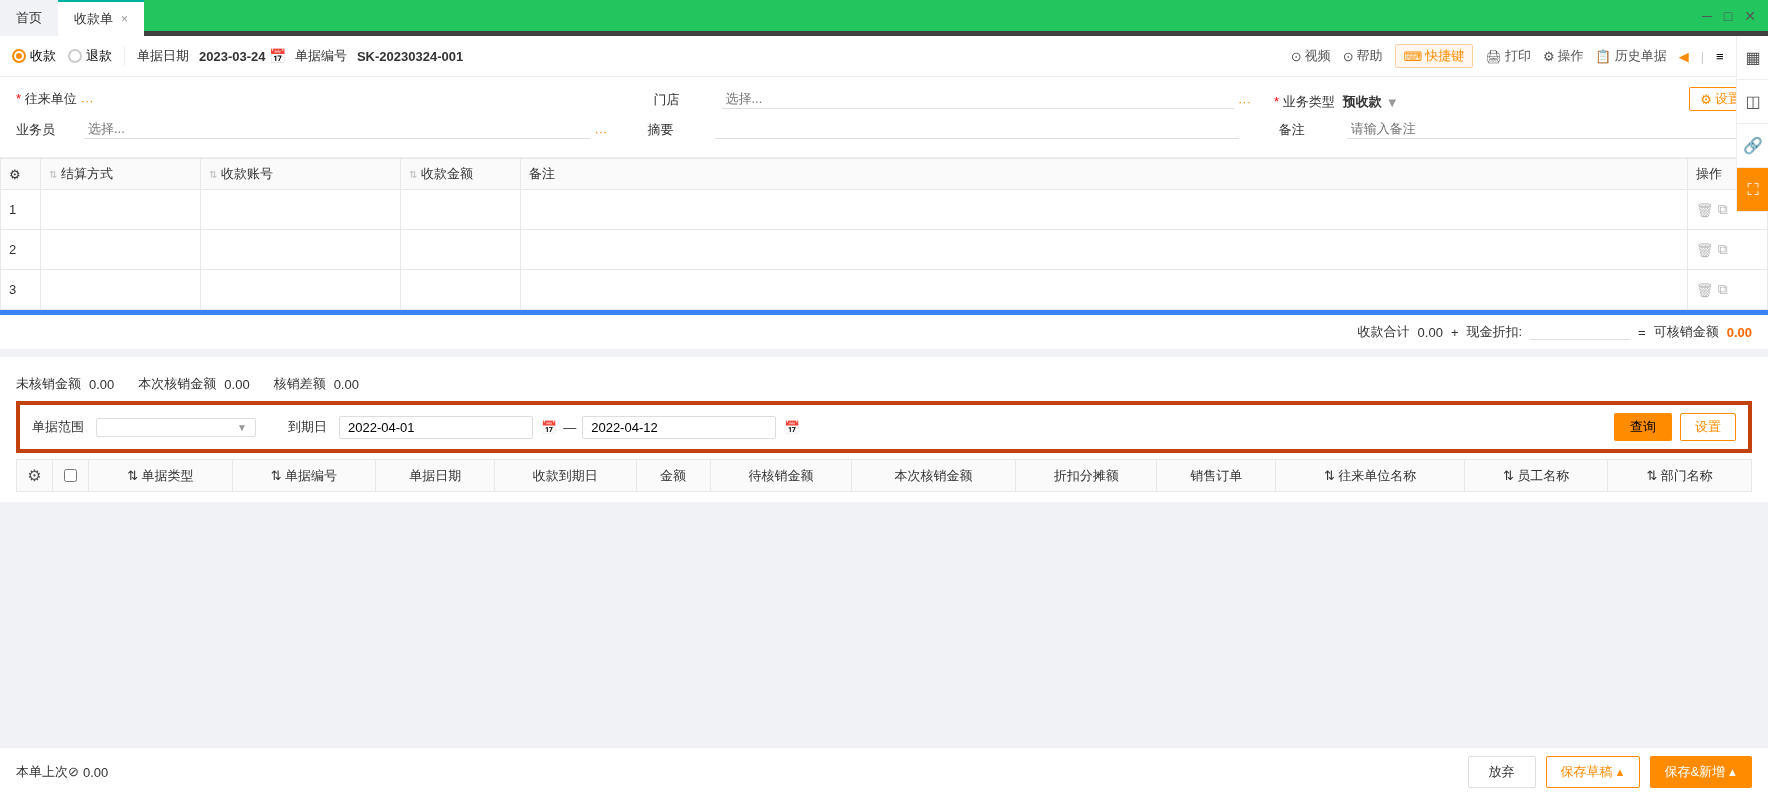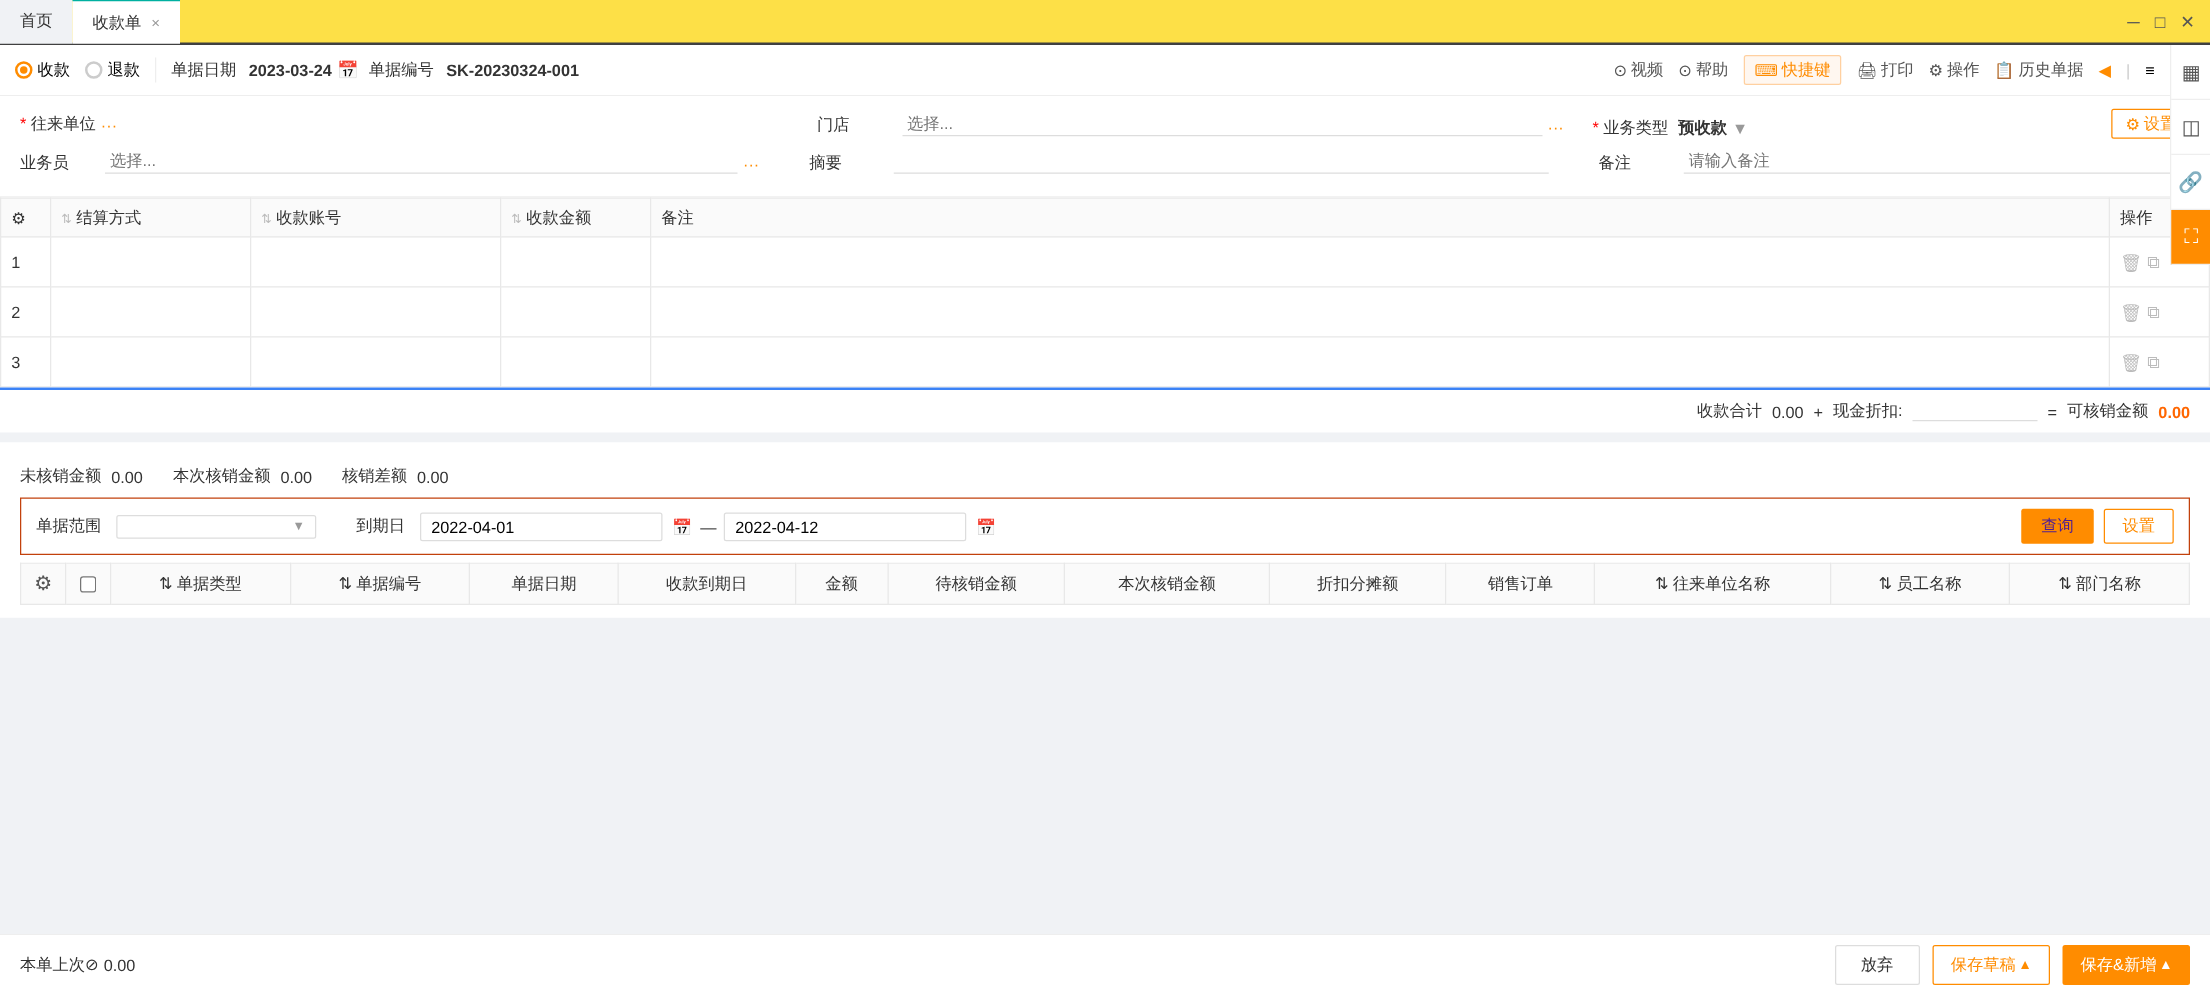--- a/index.html
+++ b/index.html
@@ -1,23 +1,23 @@
 <!DOCTYPE html>
 <html><head>
   <meta charset="utf-8">
   <style>
     * { box-sizing: border-box; margin: 0; padding: 0; font-family: 'Microsoft YaHei', Arial, sans-serif; font-size: 13px; }
     body { background: #f0f2f5; width: 1768px; min-height: 796px; overflow: hidden; }
 
     
     .tab-bar {
-      display: flex; align-items: center;
-      background: #fde047;
+      display: flex; 
+      background: #22c55e;
       height: 36px;
-      border-bottom: 2px solid #404040;
+      border-bottom: 5px solid #404040;
     }
     .tab-item {
       display: flex; align-items: center;
       padding: 0 16px; height: 36px;
       cursor: pointer; font-size: 13px;
     }
     .tab-item.home {
       background: #f0f2f5; color: #333;
     }
     .tab-item.active {
@@ -96,21 +96,21 @@
     }
     .data-table th .sort-icon { color: #bbb; font-size: 10px; }
     .data-table td { color: #333; height: 40px; }
     .row-num { color: #999; text-align: center; }
     .col-ops { display: flex; gap: 4px; align-items: center; }
     .op-icon { color: #bbb; cursor: pointer; font-size: 14px; }
 
     
     .summary-row {
       display: flex; align-items: center; justify-content: flex-end;
-      padding: 8px 16px; background: #fff; border-top: 2px solid #3b82f6;
+      padding: 8px 16px; background: #fff; border-top: 5px solid #3b82f6;
       gap: 8px; color: #333;
     }
     .summary-value { color: #333; }
     .summary-editable {
       border: none; border-bottom: 1px solid #ddd; width: 100px;
       outline: none; text-align: right;
     }
     .summary-result { color: #f60; font-weight: bold; }
 
     
@@ -141,21 +141,21 @@
     .filter-select {
       border: 1px solid #ddd; padding: 3px 8px; border-radius: 2px; min-width: 140px;
       display: flex; align-items: center; justify-content: space-between; cursor: pointer;
     }
     .filter-date-input {
       border: 1px solid #ddd; padding: 3px 8px; border-radius: 2px; min-width: 100px;
     }
     .date-sep { color: #333; }
     .cal-icon { color: #ff8c00; cursor: pointer; margin-left: 2px; }
     .query-btn {
-      background: #ff8c00; color: #4c1d95; border: none; padding: 5px 16px;
+      background: #ff8c00; color: #000000; border: none; padding: 5px 16px;
       border-radius: 2px; cursor: pointer; font-size: 13px;
     }
     .set-btn {
       background: #fff; color: #ff8c00; border: 1px solid #ff8c00; padding: 4px 14px;
       border-radius: 2px; cursor: pointer; font-size: 13px;
     }
 
     
     .bottom-table { width: 100%; border-collapse: collapse; }
     .bottom-table th, .bottom-table td {
@@ -415,21 +415,21 @@
       <div class="stat-item">
         <span class="stat-label">本次核销金额</span>
         <span class="stat-value">0.00</span>
       </div>
       <div class="stat-item">
         <span class="stat-label">核销差额</span>
         <span class="stat-value">0.00</span>
       </div>
     </div>
 
-    <div style="border:1px solid #c2410c; padding:8px 12px; margin-bottom:6px; display:flex; align-items:center; gap:12px;">
+    <div style="border:4px solid #c2410c; padding:8px 12px; margin-bottom:6px; display:flex; align-items:center; gap:12px;">
       <div class="filter-field">
         <span class="filter-label">单据范围</span>
         <div class="filter-select" style="margin-left:6px; min-width:160px;">
           <span></span>
           <span class="dropdown-arrow">▼</span>
         </div>
       </div>
       <div class="filter-field" style="margin-left:20px;">
         <span class="filter-label">到期日</span>
         <input class="filter-date-input" type="text" style="margin-left: 6px;" value="2022-04-01">

